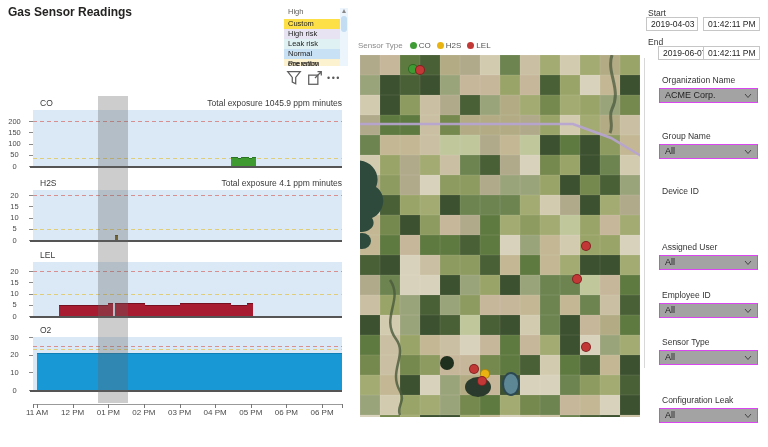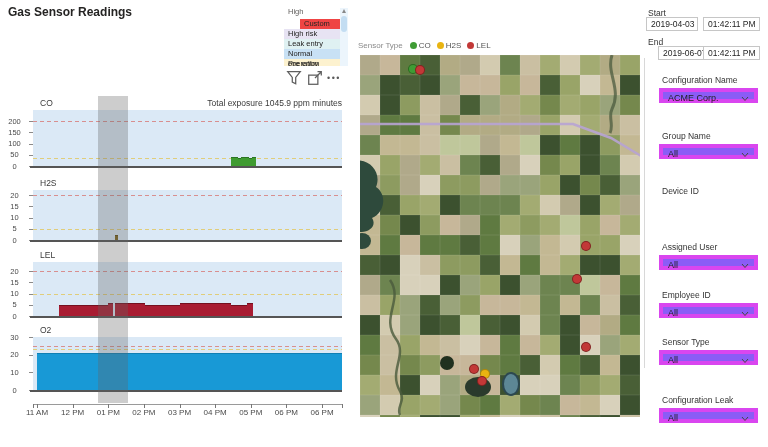--- a/index.html
+++ b/index.html
@@ -45,37 +45,37 @@
   #mapSvg{position:absolute;left:0;top:0;}
   #markers{position:absolute;left:0;top:0;width:100%;height:100%;}
   .marker{position:absolute;width:10px;height:10px;border-radius:50%;
     border:1px solid rgba(70,10,10,0.5);box-sizing:border-box;}
   
   #divider{left:644px;top:58px;width:1px;height:310px;background:#d8d8d8;}
   .p-label{font-size:8.5px;color:#333;}
   .p-box{background:#fff;border:1px solid #c6c6c6;font-size:8.5px;color:#1f1f1f;
     line-height:12px;padding-left:4px;box-sizing:border-box;height:14px;}
   .f-label{font-size:8.5px;color:#333;}
-  .f-box{position:absolute;width:99px;height:15px;border:4px solid #d946ef;background:#8b5cf6;
+  .f-box{position:absolute;width:99px;height:15px;border:1px solid #d946ef;background:#a3a3a3;
     box-sizing:border-box;line-height:13px;font-size:9px;color:#1f1f1f;padding-left:5px;}
   .f-box svg{position:absolute;right:5px;top:4px;}
 </style>
 </head>
 <body>
 
 <div id="app">
 
   <div class="abs" id="title">Gas Sensor Readings</div>
 
   <div class="abs" id="modes">
     <div id="modesHeader">High</div>
     <div id="modesList">
-        <div class="mode-item" style="background: #ef4444; margin-left: 16px;">Custom</div>
+        <div class="mode-item" style="background: #fde047;">Custom</div>
         <div class="mode-item" style="background: rgb(231, 227, 243);">High risk</div>
-        <div class="mode-item" style="background: rgb(223, 241, 242);">Leak entry</div>
+        <div class="mode-item" style="background: rgb(223, 241, 242);">Leak risk</div>
         <div class="mode-item" style="background: rgb(200, 225, 245);">Normal operation</div>
         <div class="mode-item" style="background: rgb(253, 242, 207);">Pre entry</div>
       </div>
   </div>
   <div class="abs" id="modesScroll"></div>
   <div class="abs" id="modesScrollArrow"></div>
   <div class="abs" id="modesThumb"></div>
 
   <svg class="abs tool" style="left:286px;top:70px" viewBox="0 0 14 14">
     <path d="M1.5 1.5 H12.5 L8.5 6.5 V12 L5.5 10.5 V6.5 Z" fill="none" stroke="#5f5f5f" stroke-width="1.1"></path>
@@ -102,20 +102,21 @@
       <div class="ymark" style="position: absolute; left: 29px; top: 154.8px;"></div>
       <div class="ytick" style="position: absolute; left: 2px; top: 161.5px; width: 25px;">0</div>
       <div class="ymark" style="position: absolute; left: 29px; top: 166px;"></div>
       <div class="bar" style="position: absolute; left: 231.183px; top: 157.488px; width: 6.4134px; height: 8.512px; background: rgb(63, 155, 49); border-top: 1px solid rgb(42, 117, 34);"></div>
       <div class="bar" style="position: absolute; left: 237.597px; top: 158.384px; width: 3.563px; height: 7.616px; background: rgb(63, 155, 49); border-top: 1px solid rgb(42, 117, 34);"></div>
       <div class="bar" style="position: absolute; left: 241.16px; top: 157.488px; width: 8.1949px; height: 8.512px; background: rgb(63, 155, 49); border-top: 1px solid rgb(42, 117, 34);"></div>
       <div class="bar" style="position: absolute; left: 249.355px; top: 158.16px; width: 2.8504px; height: 7.84px; background: rgb(63, 155, 49); border-top: 1px solid rgb(42, 117, 34);"></div>
       <div class="bar" style="position: absolute; left: 252.205px; top: 157.488px; width: 4.2756px; height: 8.512px; background: rgb(63, 155, 49); border-top: 1px solid rgb(42, 117, 34);"></div>
       <div class="baseline" style="position: absolute; left: 30px; top: 166px; width: 312px;"></div>
       <div class="c-title" style="position: absolute; left: 40px; top: 178px;">H2S</div>
+      <div class="c-total" style="position: absolute; left: 142px; top: 178px; width: 200px;">Total exposure 4.1 ppm minutes</div>
       <div class="plot" style="position: absolute; left: 33px; top: 190px; width: 309px; height: 50px;"></div>
       <div class="dash" style="position: absolute; left: 33px; top: 195.157px; width: 309px; background-image: repeating-linear-gradient(90deg, rgb(216, 143, 143) 0px, rgb(216, 143, 143) 4px, transparent 4px, transparent 7px);"></div>
       <div class="dash" style="position: absolute; left: 33px; top: 228.789px; width: 309px; background-image: repeating-linear-gradient(90deg, rgb(224, 205, 122) 0px, rgb(224, 205, 122) 4px, transparent 4px, transparent 7px);"></div>
       <div class="ytick" style="position: absolute; left: 2px; top: 190.657px; width: 25px;">20</div>
       <div class="ymark" style="position: absolute; left: 29px; top: 195.157px;"></div>
       <div class="ytick" style="position: absolute; left: 2px; top: 201.868px; width: 25px;">15</div>
       <div class="ymark" style="position: absolute; left: 29px; top: 206.368px;"></div>
       <div class="ytick" style="position: absolute; left: 2px; top: 213.078px; width: 25px;">10</div>
       <div class="ymark" style="position: absolute; left: 29px; top: 217.578px;"></div>
       <div class="ytick" style="position: absolute; left: 2px; top: 224.289px; width: 25px;">5</div>
@@ -494,21 +495,21 @@
   </div>
 
   <div class="abs p-label" style="left:648px;top:8px">Start</div>
   <div class="abs p-box" style="left:646px;top:17px;width:52px">2019-04-03</div>
   <div class="abs p-box" style="left:703px;top:17px;width:57px">01:42:11 PM</div>
   <div class="abs p-label" style="left:648px;top:37px">End</div>
   <div class="abs p-box" style="left:658px;top:46px;width:64px">2019-06-07</div>
   <div class="abs p-box" style="left:703px;top:46px;width:57px">01:42:11 PM</div>
   <div class="abs" id="divider"></div>
   <div class="abs" id="filtersCol" style="left:0;top:0;width:768px;height:447px">
-      <div class="f-label" style="position: absolute; left: 662px; top: 75px;">Configuration Name</div>
+      <div class="f-label" style="position: absolute; left: 662px; top: 75px;">Organization Name</div>
       <div class="f-box" style="position: absolute; left: 659px; top: 88px;"><span>ACME Corp.</span><svg width="8" height="6" viewBox="0 0 8 6">
           <polyline points="1,1 4,4.5 7,1" fill="none" stroke="#444" stroke-width="1"></polyline>
         </svg></div>
       <div class="f-label" style="position: absolute; left: 662px; top: 131px;">Group Name</div>
       <div class="f-box" style="position: absolute; left: 659px; top: 144px;"><span>All</span><svg width="8" height="6" viewBox="0 0 8 6">
           <polyline points="1,1 4,4.5 7,1" fill="none" stroke="#444" stroke-width="1"></polyline>
         </svg></div>
       <div class="f-label" style="position: absolute; left: 662px; top: 186px;">Device ID</div>
       <div class="f-label" style="position: absolute; left: 662px; top: 242px;">Assigned User</div>
       <div class="f-box" style="position: absolute; left: 659px; top: 255px;"><span>All</span><svg width="8" height="6" viewBox="0 0 8 6">

